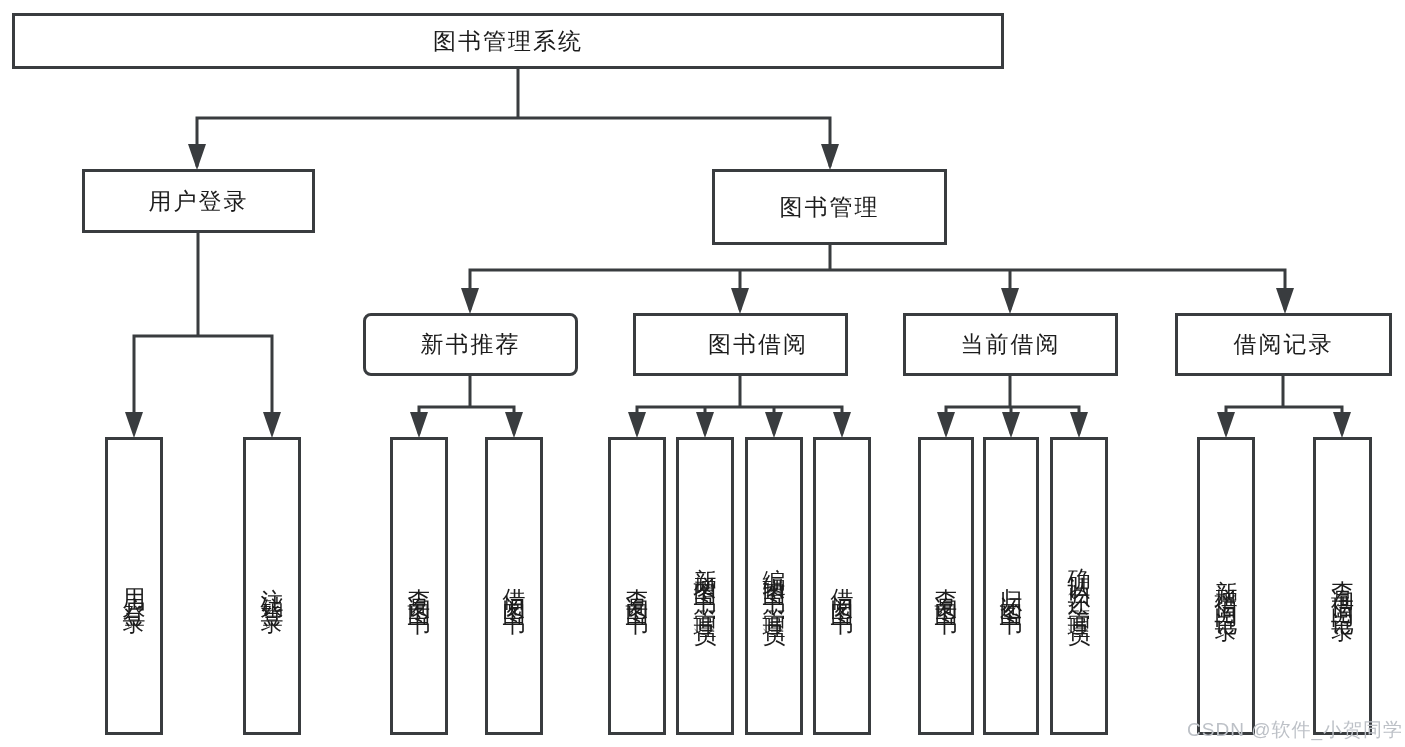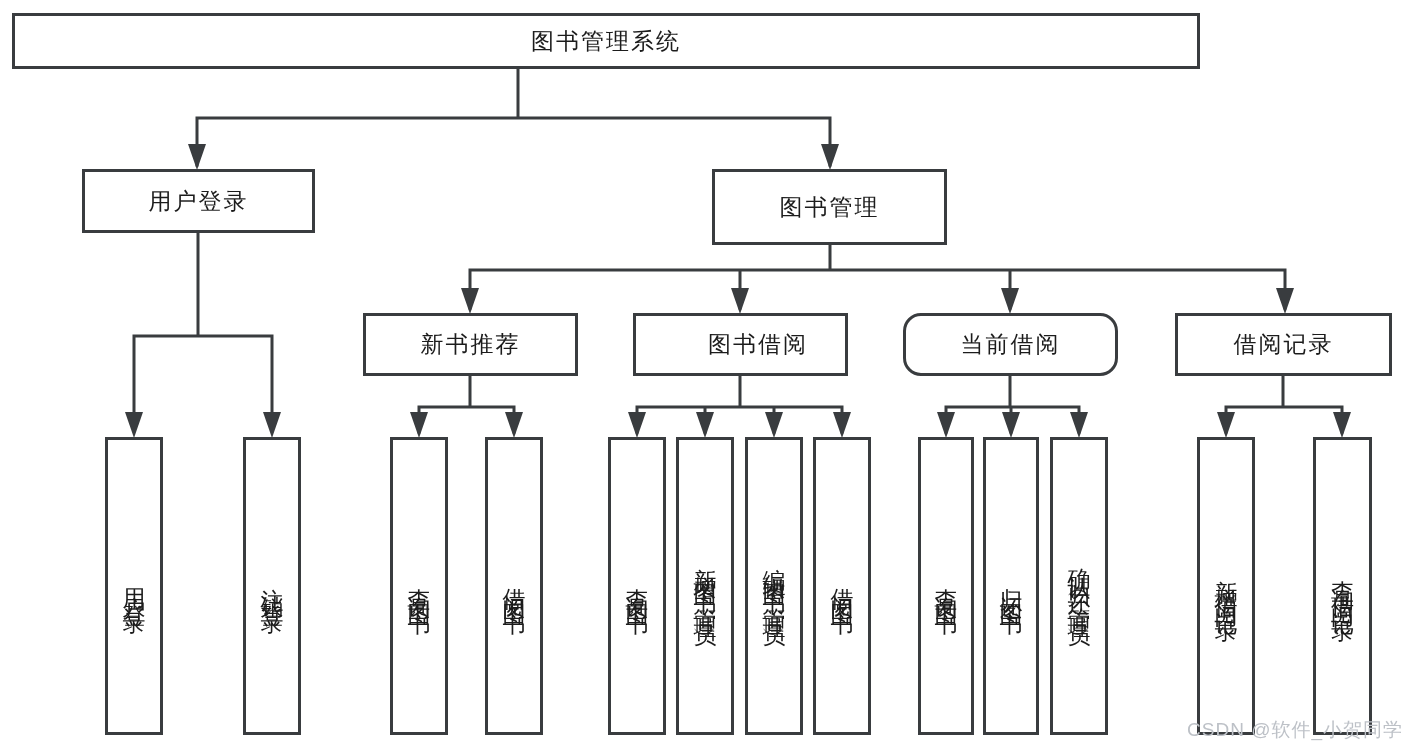--- a/index.html
+++ b/index.html
@@ -73,38 +73,38 @@
         <polygon points="765,412 783,412 774,438"></polygon>
         <polygon points="833,412 851,412 842,438"></polygon>
         <polygon points="937,412 955,412 946,438"></polygon>
         <polygon points="1002,412 1020,412 1011,438"></polygon>
         <polygon points="1070,412 1088,412 1079,438"></polygon>
         <polygon points="1217,412 1235,412 1226,438"></polygon>
         <polygon points="1333,412 1351,412 1342,438"></polygon>
       </g>
   </svg>
 
-  <div class="box h" style="left:12px;top:13px;width:1188px;height:56px;">
+  <div class="box h" style="left:12px;top:13px;width:992px;height:56px;">
     <span>图书管理系统</span>
   </div>
 
   <div class="box h" style="left:82px;top:169px;width:233px;height:64px;">
     <span>用户登录</span>
   </div>
   <div class="box h" style="left:712px;top:169px;width:235px;height:76px;">
     <span>图书管理</span>
   </div>
 
-  <div class="box h" style="left:363px;top:313px;width:215px;height:63px;">
+  <div class="box h" style="left:363px;top:313px;width:215px;height:63px;border-radius:8px;">
     <span>新书推荐</span>
   </div>
   <div class="box h" style="left:633px;top:313px;width:215px;height:63px;padding-left:35px;">
     <span>图书借阅</span>
   </div>
-  <div class="box h" style="left:903px;top:313px;width:215px;height:63px;border-radius:18px;">
+  <div class="box h" style="left:903px;top:313px;width:215px;height:63px;">
     <span>当前借阅</span>
   </div>
   <div class="box h" style="left:1175px;top:313px;width:217px;height:63px;">
     <span>借阅记录</span>
   </div>
 
   <div class="box v" style="left:105px;top:437px;width:58px;height:298px;">
     <span class="vtext">用户登录</span>
   </div>
   <div class="box v" style="left:243px;top:437px;width:58px;height:298px;">

